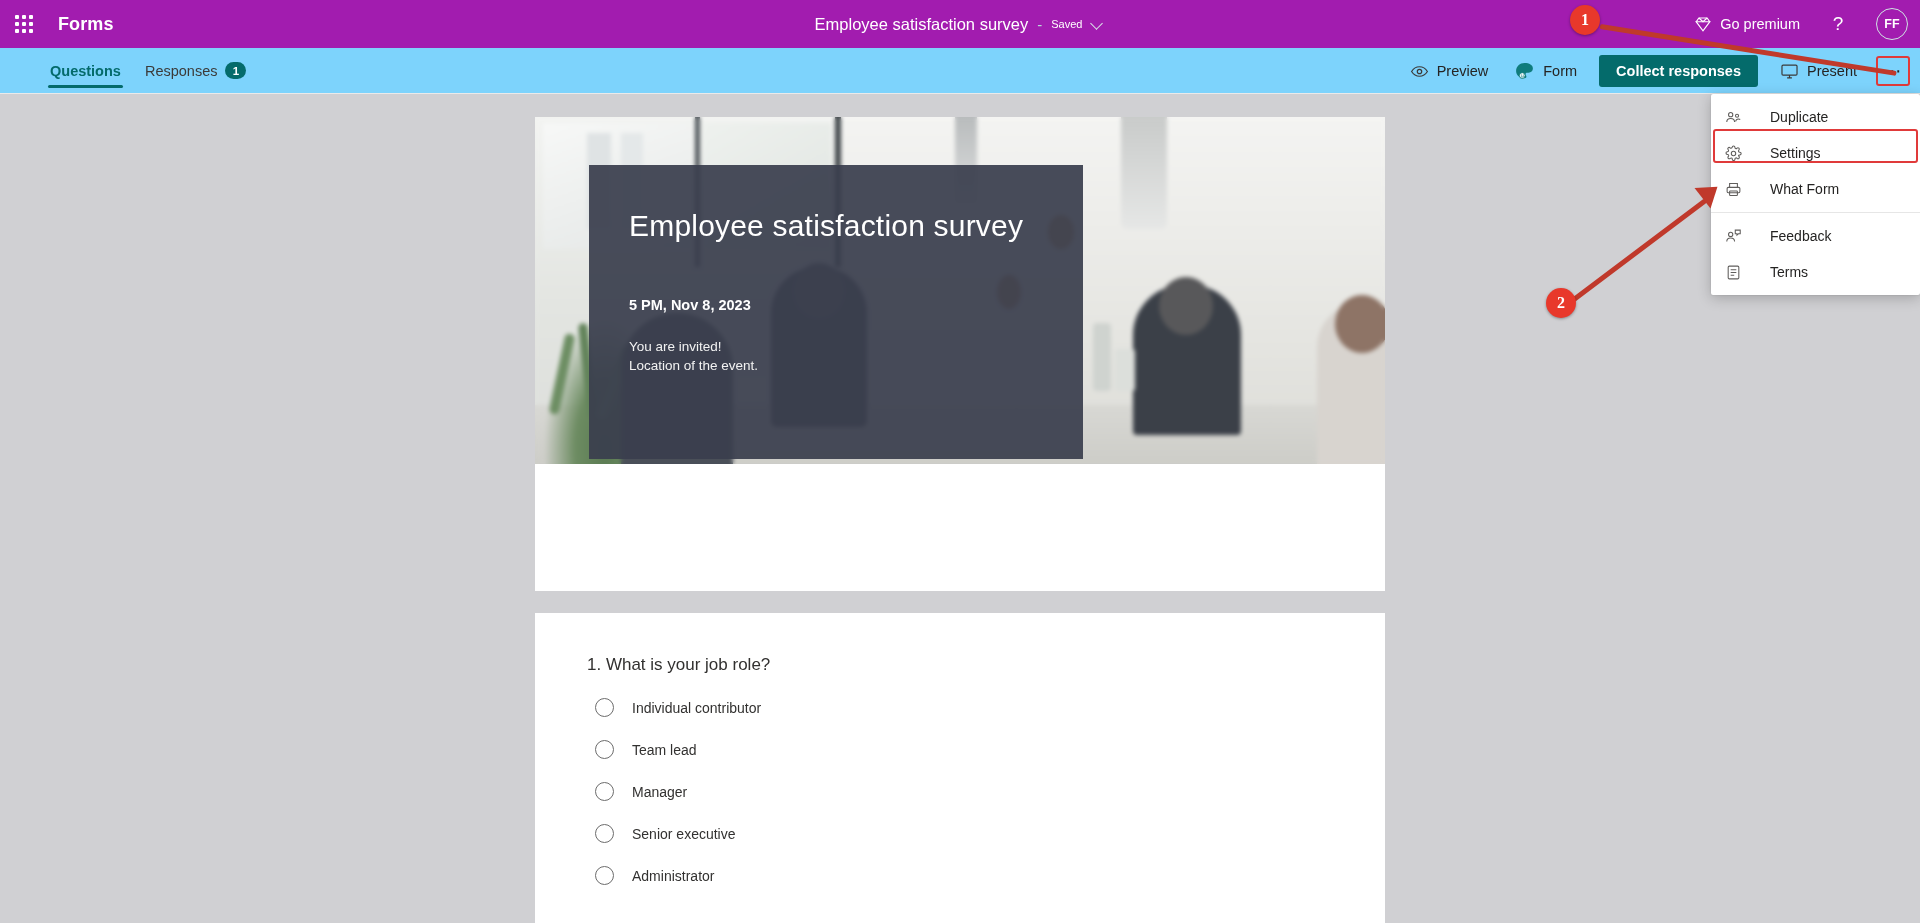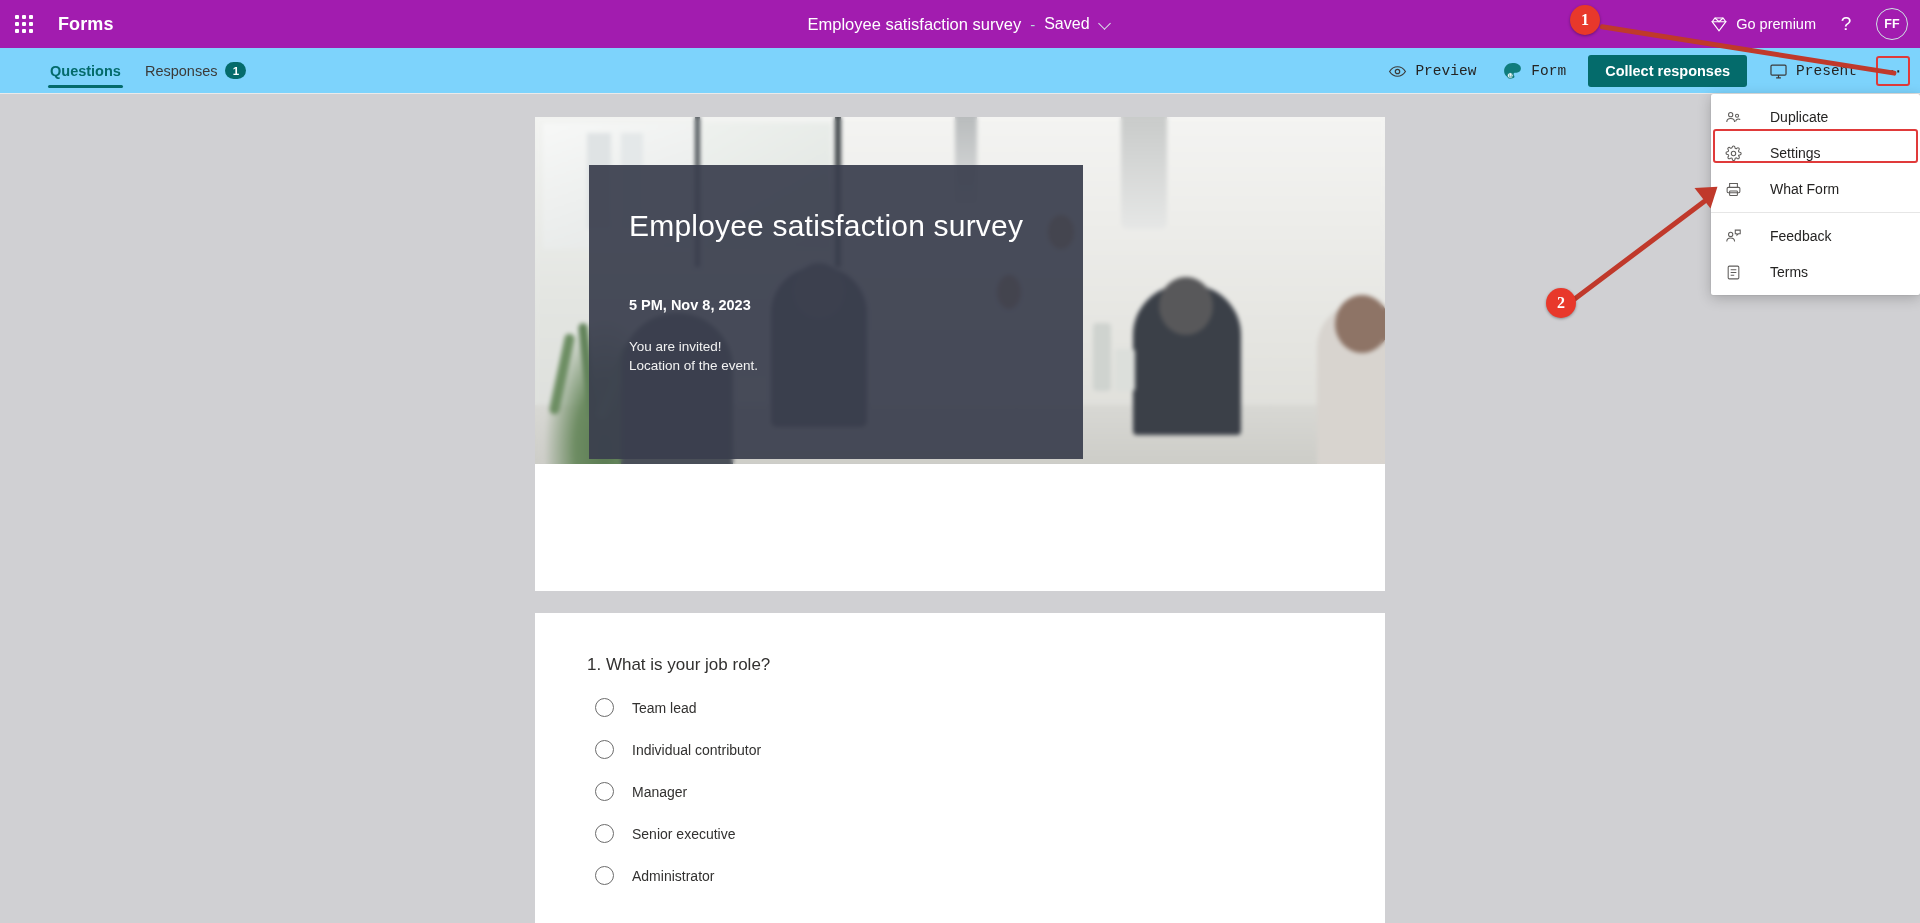--- a/index.html
+++ b/index.html
@@ -40,33 +40,33 @@
     height: 48px;
     display: flex; align-items: center; justify-content: center;
     gap: 9px;
     pointer-events: none;
   }
   .title-center > * { pointer-events: auto; }
   .form-title {
     color: #ffffff; font-size: 16.5px; font-weight: 400;
   }
   .title-dash { color: #b9d9d9; font-size: 15px; }
-  .saved-text { color: #ffffff; font-size: 16px; }
+  .saved-text { color: #ffffff; font-size: 11px; }
   .chev {
     width: 14px; height: 14px; position: relative; cursor: pointer;
   }
   .chev::before {
     content: ""; position: absolute; left: 1px; top: 2px;
     width: 8px; height: 8px;
     border-right: 1.6px solid #dbeaea; border-bottom: 1.6px solid #dbeaea;
     transform: rotate(45deg);
   }
   .topbar-right {
     position: absolute; right: 0; top: 0; height: 48px;
-    display: flex; align-items: center; gap: 0px; padding-right: 12px;
+    display: flex; align-items: center; gap: 8px; padding-right: 12px;
   }
   .gopremium {
     display: flex; align-items: center; gap: 8px;
     color: #ffffff; font-size: 14.5px;
     padding: 6px 10px; cursor: pointer; border-radius: 3px;
   }
   .help-btn {
     width: 40px; height: 40px; display:flex; align-items:center; justify-content:center;
     color:#ffffff; font-size:19px; cursor:pointer; border-radius:3px;
   }
@@ -103,21 +103,21 @@
     min-width: 21px; height: 17px; border-radius: 9px;
     display:flex; align-items:center; justify-content:center; padding: 0 6px;
   }
   .cmd-right {
     position: absolute; right: 10px; top: 0; height: 46px;
     display: flex; align-items: center; gap: 4px;
   }
   .cmd-item {
     display: flex; align-items: center; gap: 8px;
     font-size: 14.5px; color: #252423;
-    padding: 7px 11px; border-radius: 3px; cursor: pointer; font-family: Liberation Mono, monospace;
+    padding: 7px 11px; border-radius: 3px; cursor: pointer;
   }
   .collect-btn {
     background: #046B6B; color: #ffffff; font-size: 14.5px; font-weight: 600;
     padding: 8px 17px; border-radius: 3px; border: none; cursor: pointer;
     margin: 0 7px;
   }
   .ellipsis-btn {
     width: 34px; height: 30px; display:flex; align-items:center; justify-content:center;
     cursor:pointer; color:#252423; font-size: 18px; letter-spacing: 1.5px;
     border: 2.2px solid #E03A3A; border-radius: 3px; margin-left: 4px;
@@ -406,25 +406,25 @@
         <div class="hero-line1">You are invited!</div>
         <div class="hero-line2">Location of the event.</div>
       </div>
     </div>
 
     <div class="card q-card">
       <div class="q-title">1. What is your job role?</div>
 
       <div class="opt">
         <div class="radio"></div>
-        <div class="opt-label">Team lead</div>
+        <div class="opt-label">Individual contributor</div>
       </div>
       <div class="opt">
         <div class="radio"></div>
-        <div class="opt-label">Individual contributor</div>
+        <div class="opt-label">Team lead</div>
       </div>
       <div class="opt">
         <div class="radio"></div>
         <div class="opt-label">Manager</div>
       </div>
       <div class="opt">
         <div class="radio"></div>
         <div class="opt-label">Senior executive</div>
       </div>
       <div class="opt">

